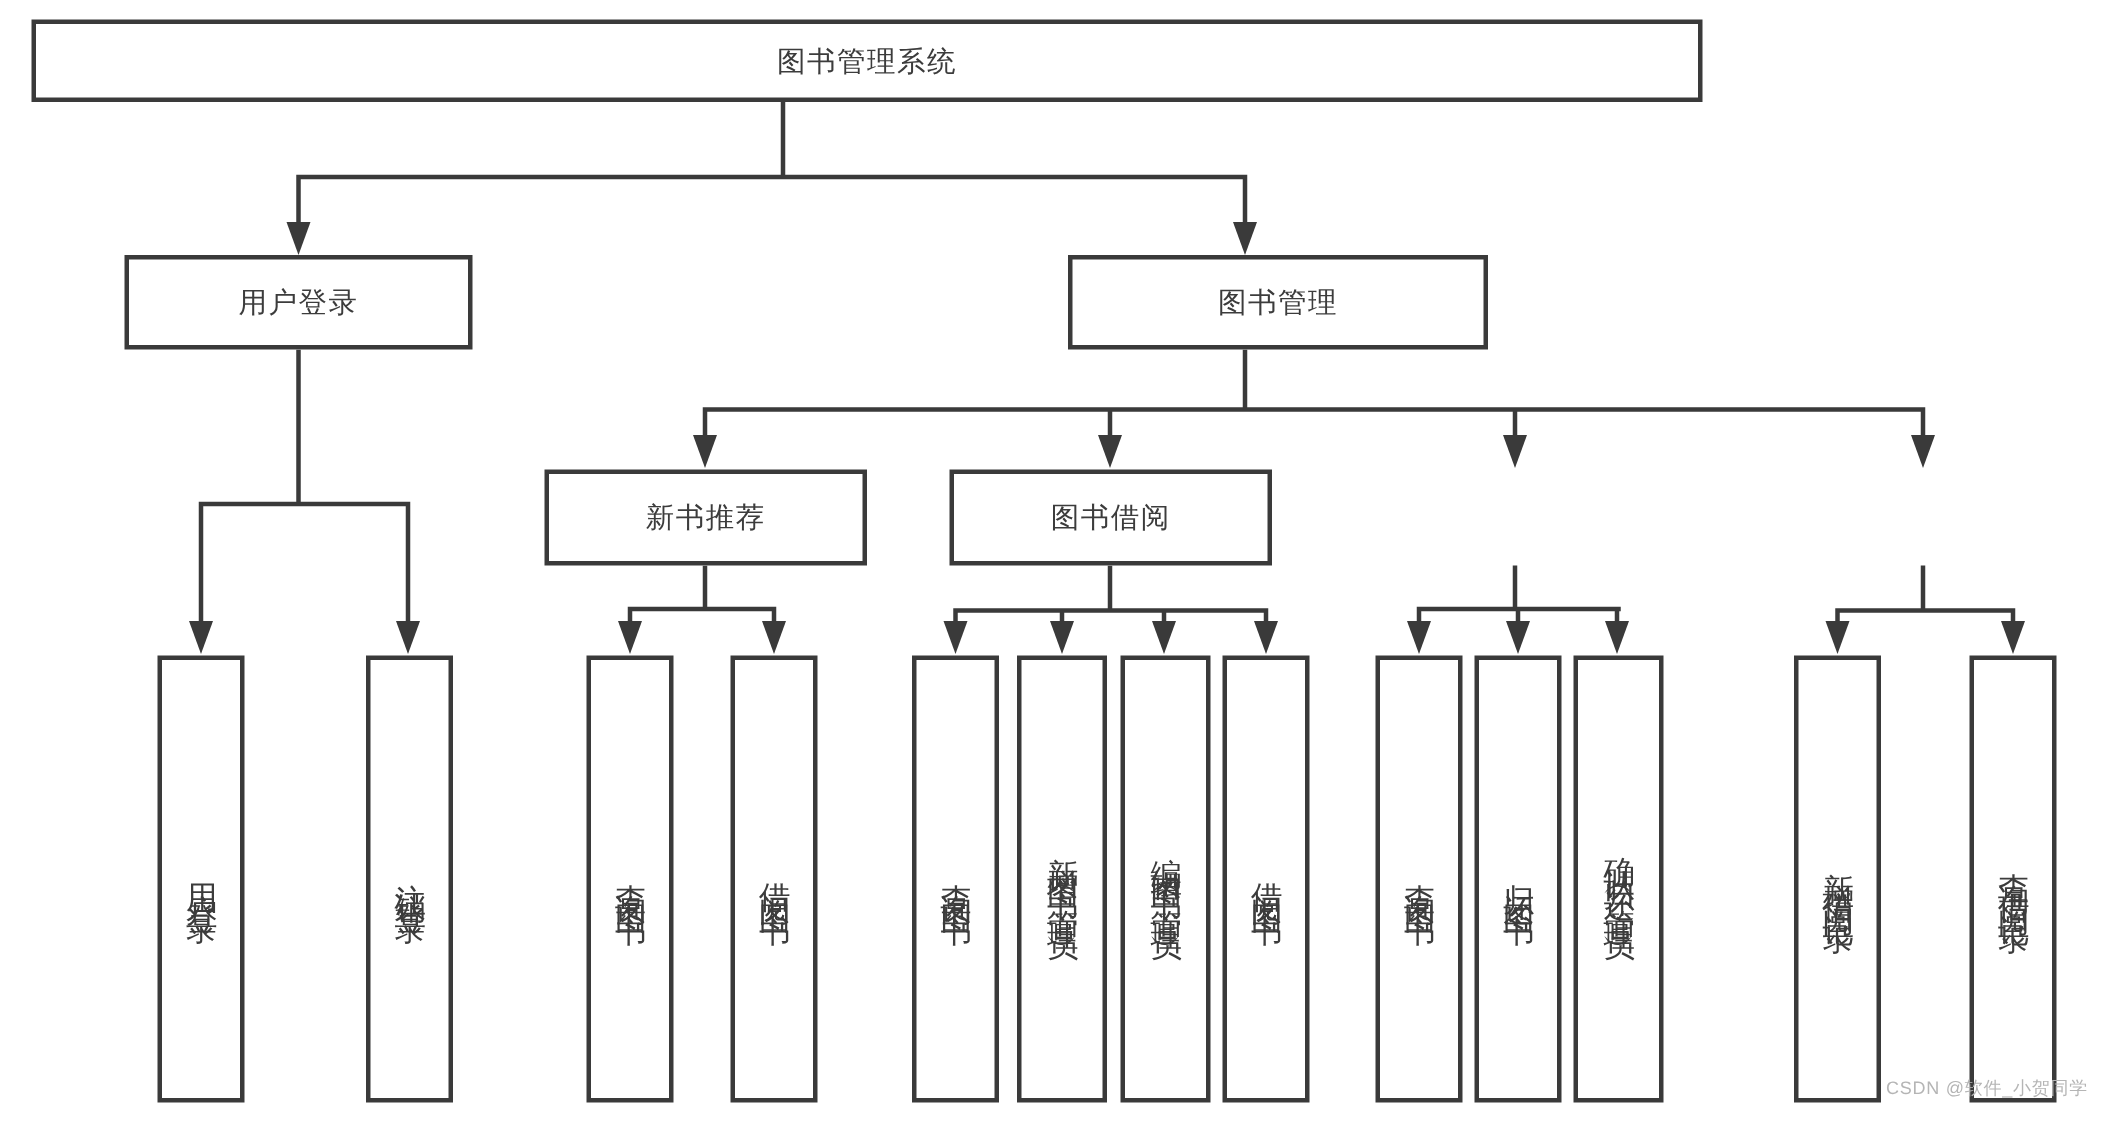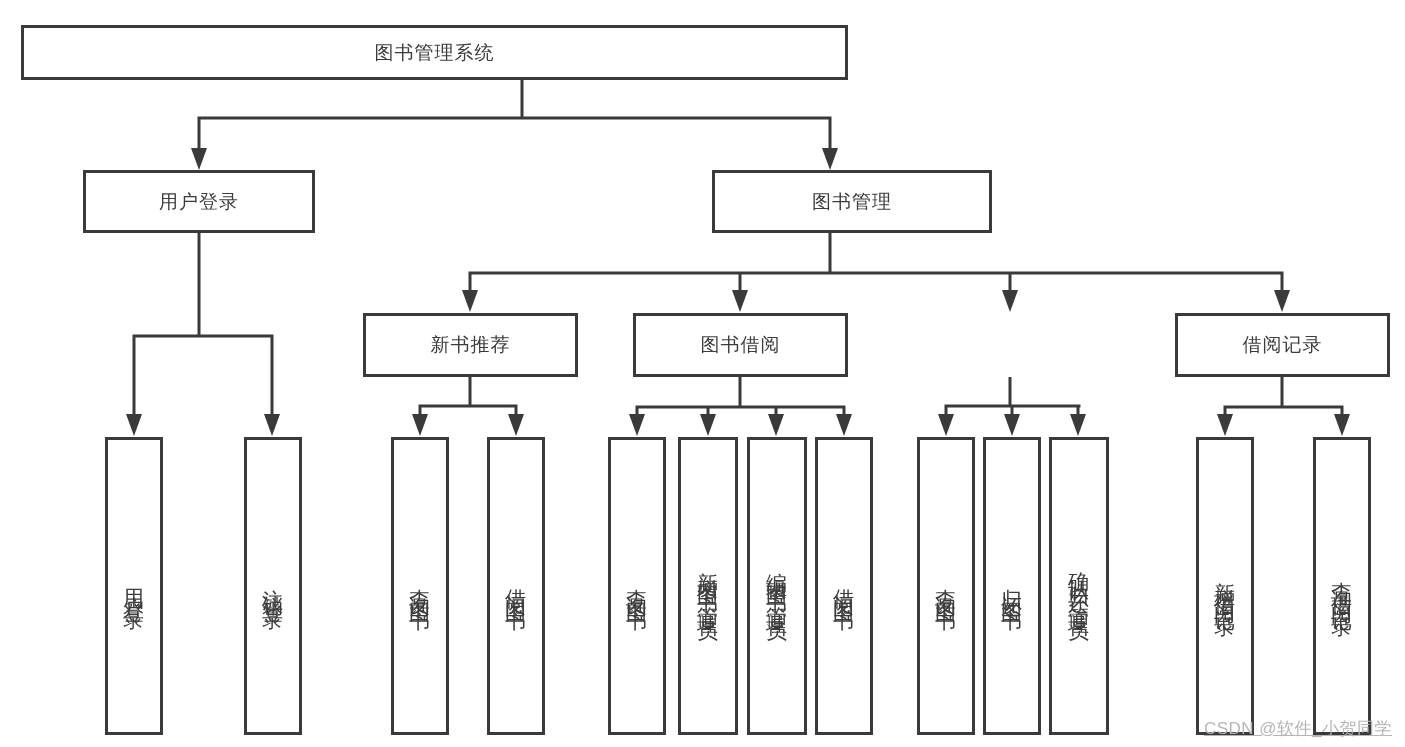--- a/index.html
+++ b/index.html
@@ -49,24 +49,23 @@
     color: #3c3c3c;
   }
   
   .lv3 { top: 437px; height: 298px; width: 58px; }
   .lv2 { top: 313px; height: 64px; width: 215px; }
   .lv1 { top: 170px; height: 63px; }
   #watermark {
     position: absolute;
     top: 717px;
     right: 13px;
-    font-size: 17px;
+    font-size: 12px;
     letter-spacing: 0.5px;
     white-space: nowrap;
-    text-decoration: underline;
   }
 </style>
 </head>
 <body>
 
 <div id="canvas">
 
   <svg id="connectors" viewBox="0 0 1405 747" xmlns="http://www.w3.org/2000/svg">
     <g stroke="#3a3a3a" stroke-width="3" fill="none">
 
@@ -107,39 +106,36 @@
 
       <polygon points="946,436 938,414 954,414"></polygon>
       <polygon points="1012,436 1004,414 1020,414"></polygon>
       <polygon points="1078,436 1070,414 1086,414"></polygon>
 
       <polygon points="1225,436 1217,414 1233,414"></polygon>
       <polygon points="1342,436 1334,414 1350,414"></polygon>
     </g>
   </svg>
 
-  <div class="box" style="left:21px; top:13px; width:827px; height:55px;margin-top:12px;">
+  <div class="box" style="left:21px; top:13px; width:1114px; height:55px;">
     <span class="h-label">图书管理系统</span>
   </div>
 
   <div class="box lv1" style="left:83px; width:232px;">
     <span class="h-label">用户登录</span>
   </div>
   <div class="box lv1" style="left:712px; width:280px;">
     <span class="h-label">图书管理</span>
   </div>
 
   <div class="box lv2" style="left:633px;">
     <span class="h-label">图书借阅</span>
   </div>
   <div class="box lv2" style="left:363px;">
     <span class="h-label">新书推荐</span>
-  </div>
-  <div class="box lv2" style="left:1175px;">
-    <span class="h-label">借阅记录</span>
   </div>
 
   <div class="box lv3" style="left:105px;">
     <span class="v-label">用户登录</span>
   </div>
   <div class="box lv3" style="left:244px;">
     <span class="v-label">注销登录</span>
   </div>
 
   <div class="box lv3" style="left:391px;">

